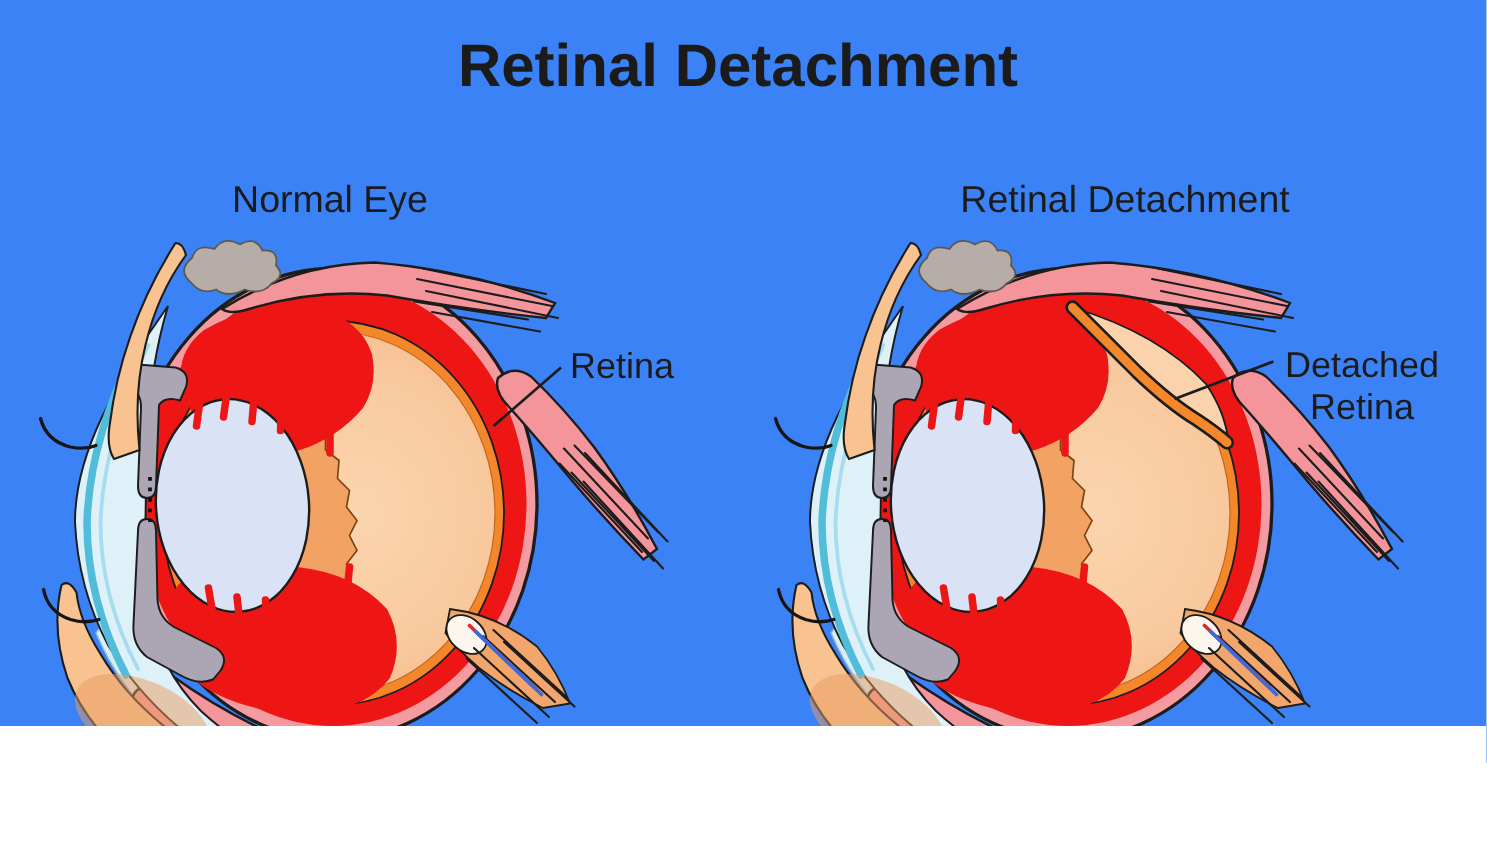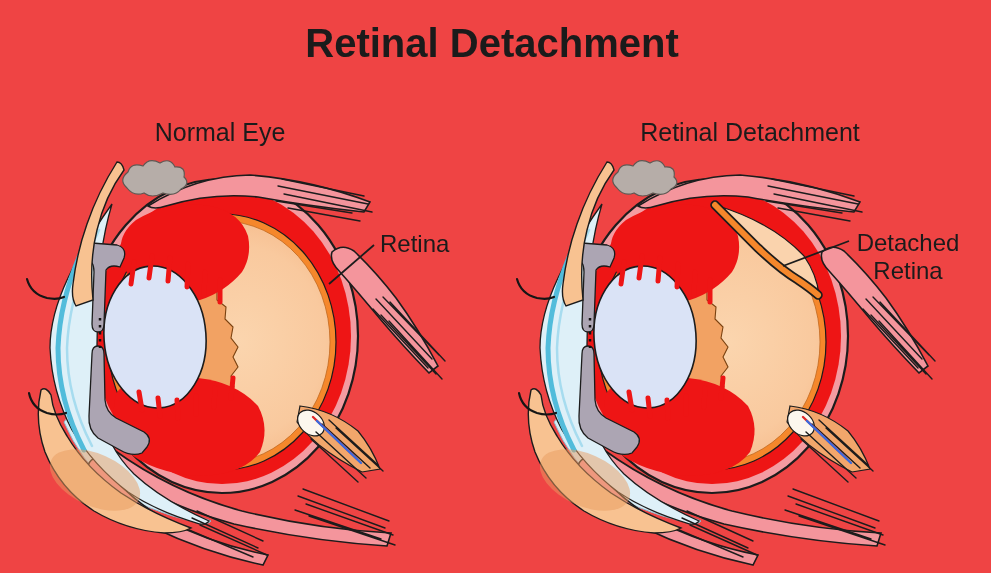--- a/index.html
+++ b/index.html
@@ -1,16 +1,16 @@
 <!DOCTYPE html>
 <html><head>
 <meta charset="utf-8">
 <style>
   html,body{margin:0;padding:0;background:#ffffff;}
-  .stage{position:relative;width:991px;height:573px;background:#ef4444;overflow:hidden;
+  .stage{position:relative;width:991px;height:484px;background:#3b82f6;overflow:hidden;
          font-family:"Liberation Sans", sans-serif;}
   svg{display:block;}
   text{fill:#1b1b1b;font-family:"Liberation Sans", sans-serif;}
   .title-text{font-size:40px;font-weight:bold;}
   .panel-label{font-size:25px;}
   .annotation-text{font-size:24px;}
   .ln{stroke:#1c1c1c;stroke-width:1.8;fill:none;}
   .hatch{stroke:#1c1c1c;stroke-width:1.4;fill:none;stroke-linecap:round;}
   .muscle{fill:#F4959C;stroke:#1c1c1c;stroke-width:1.6;}
   .redpart{fill:#EE1515;stroke:none;}

